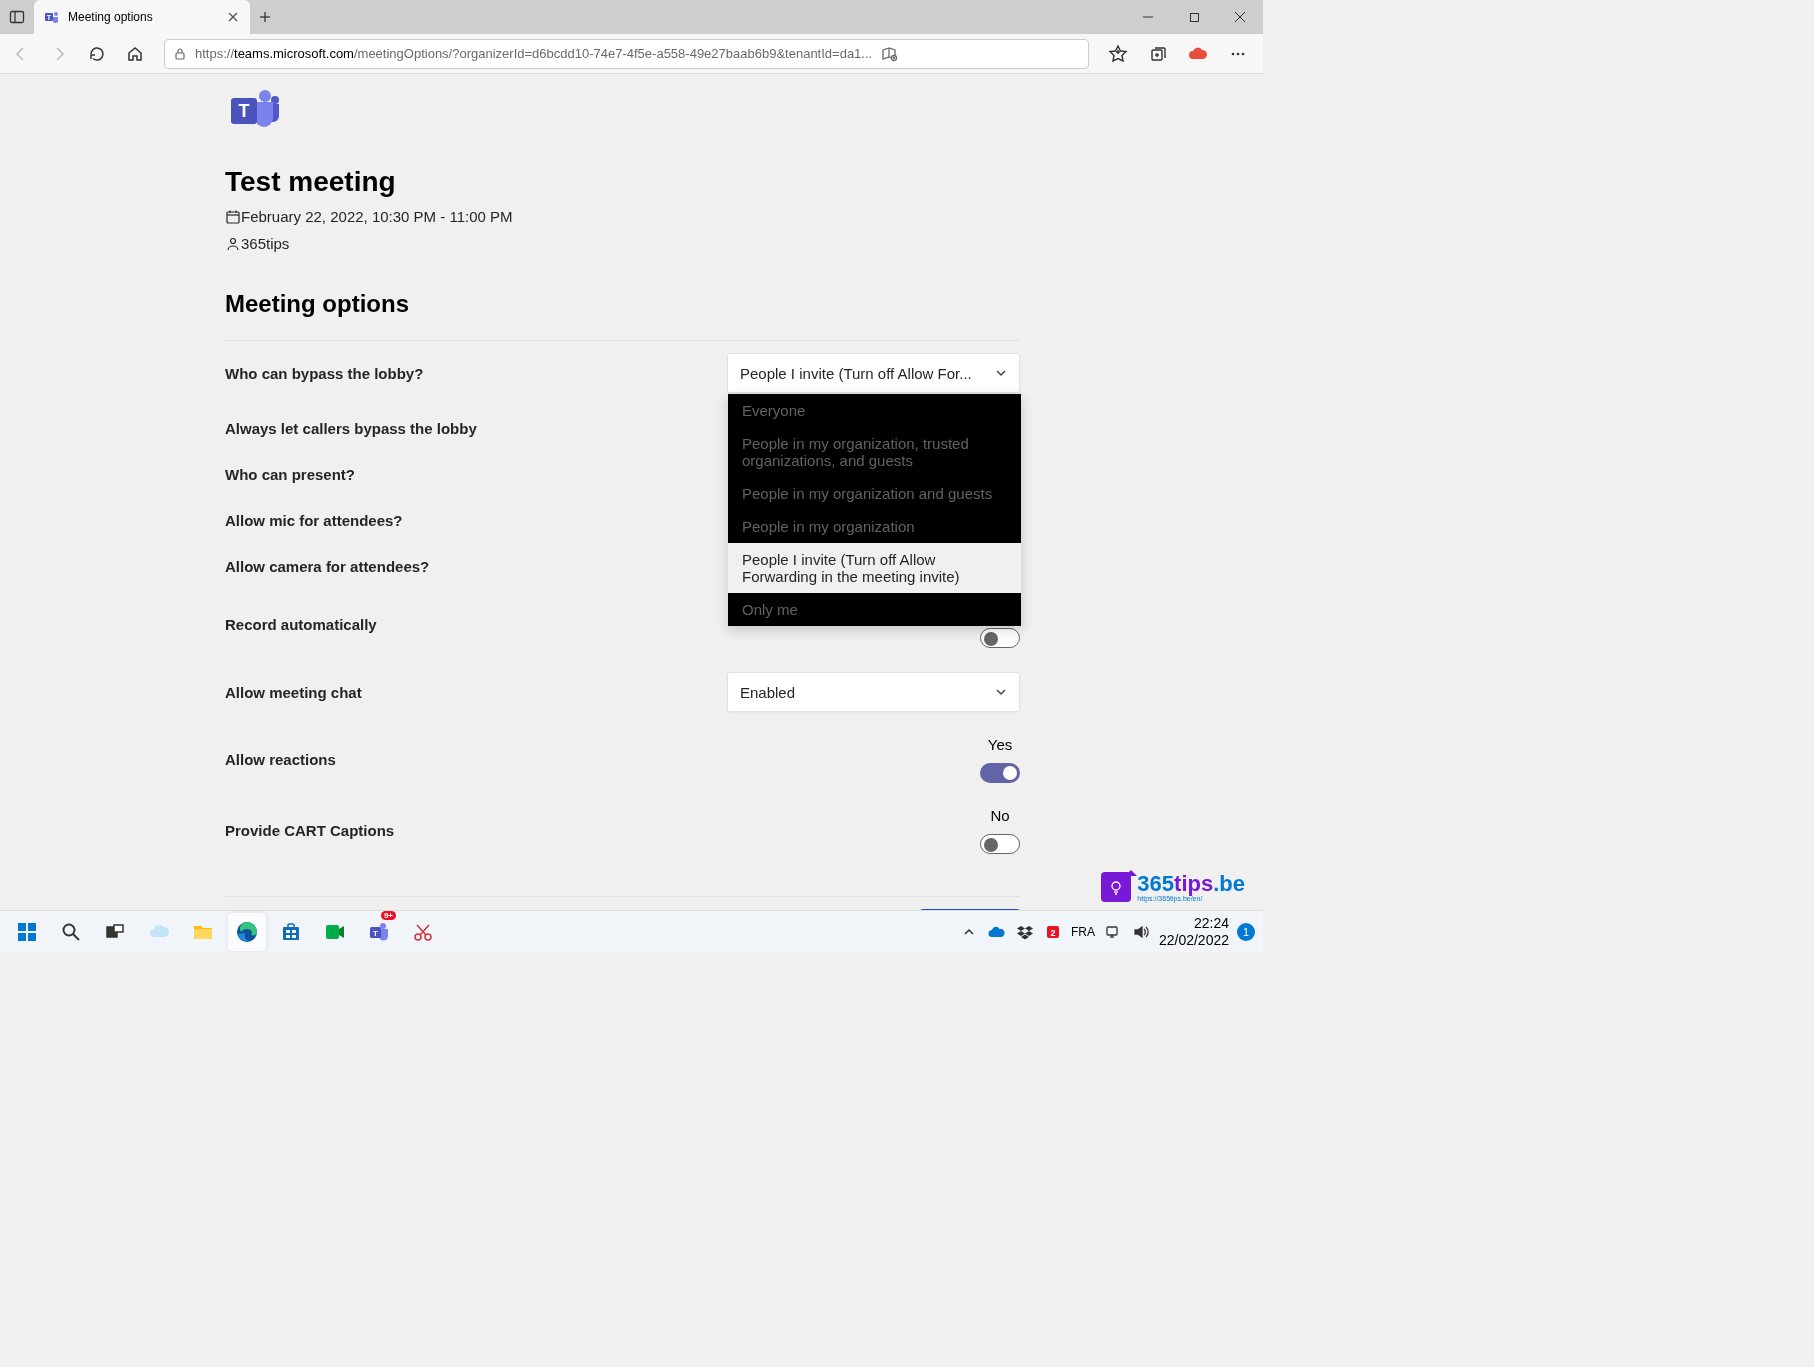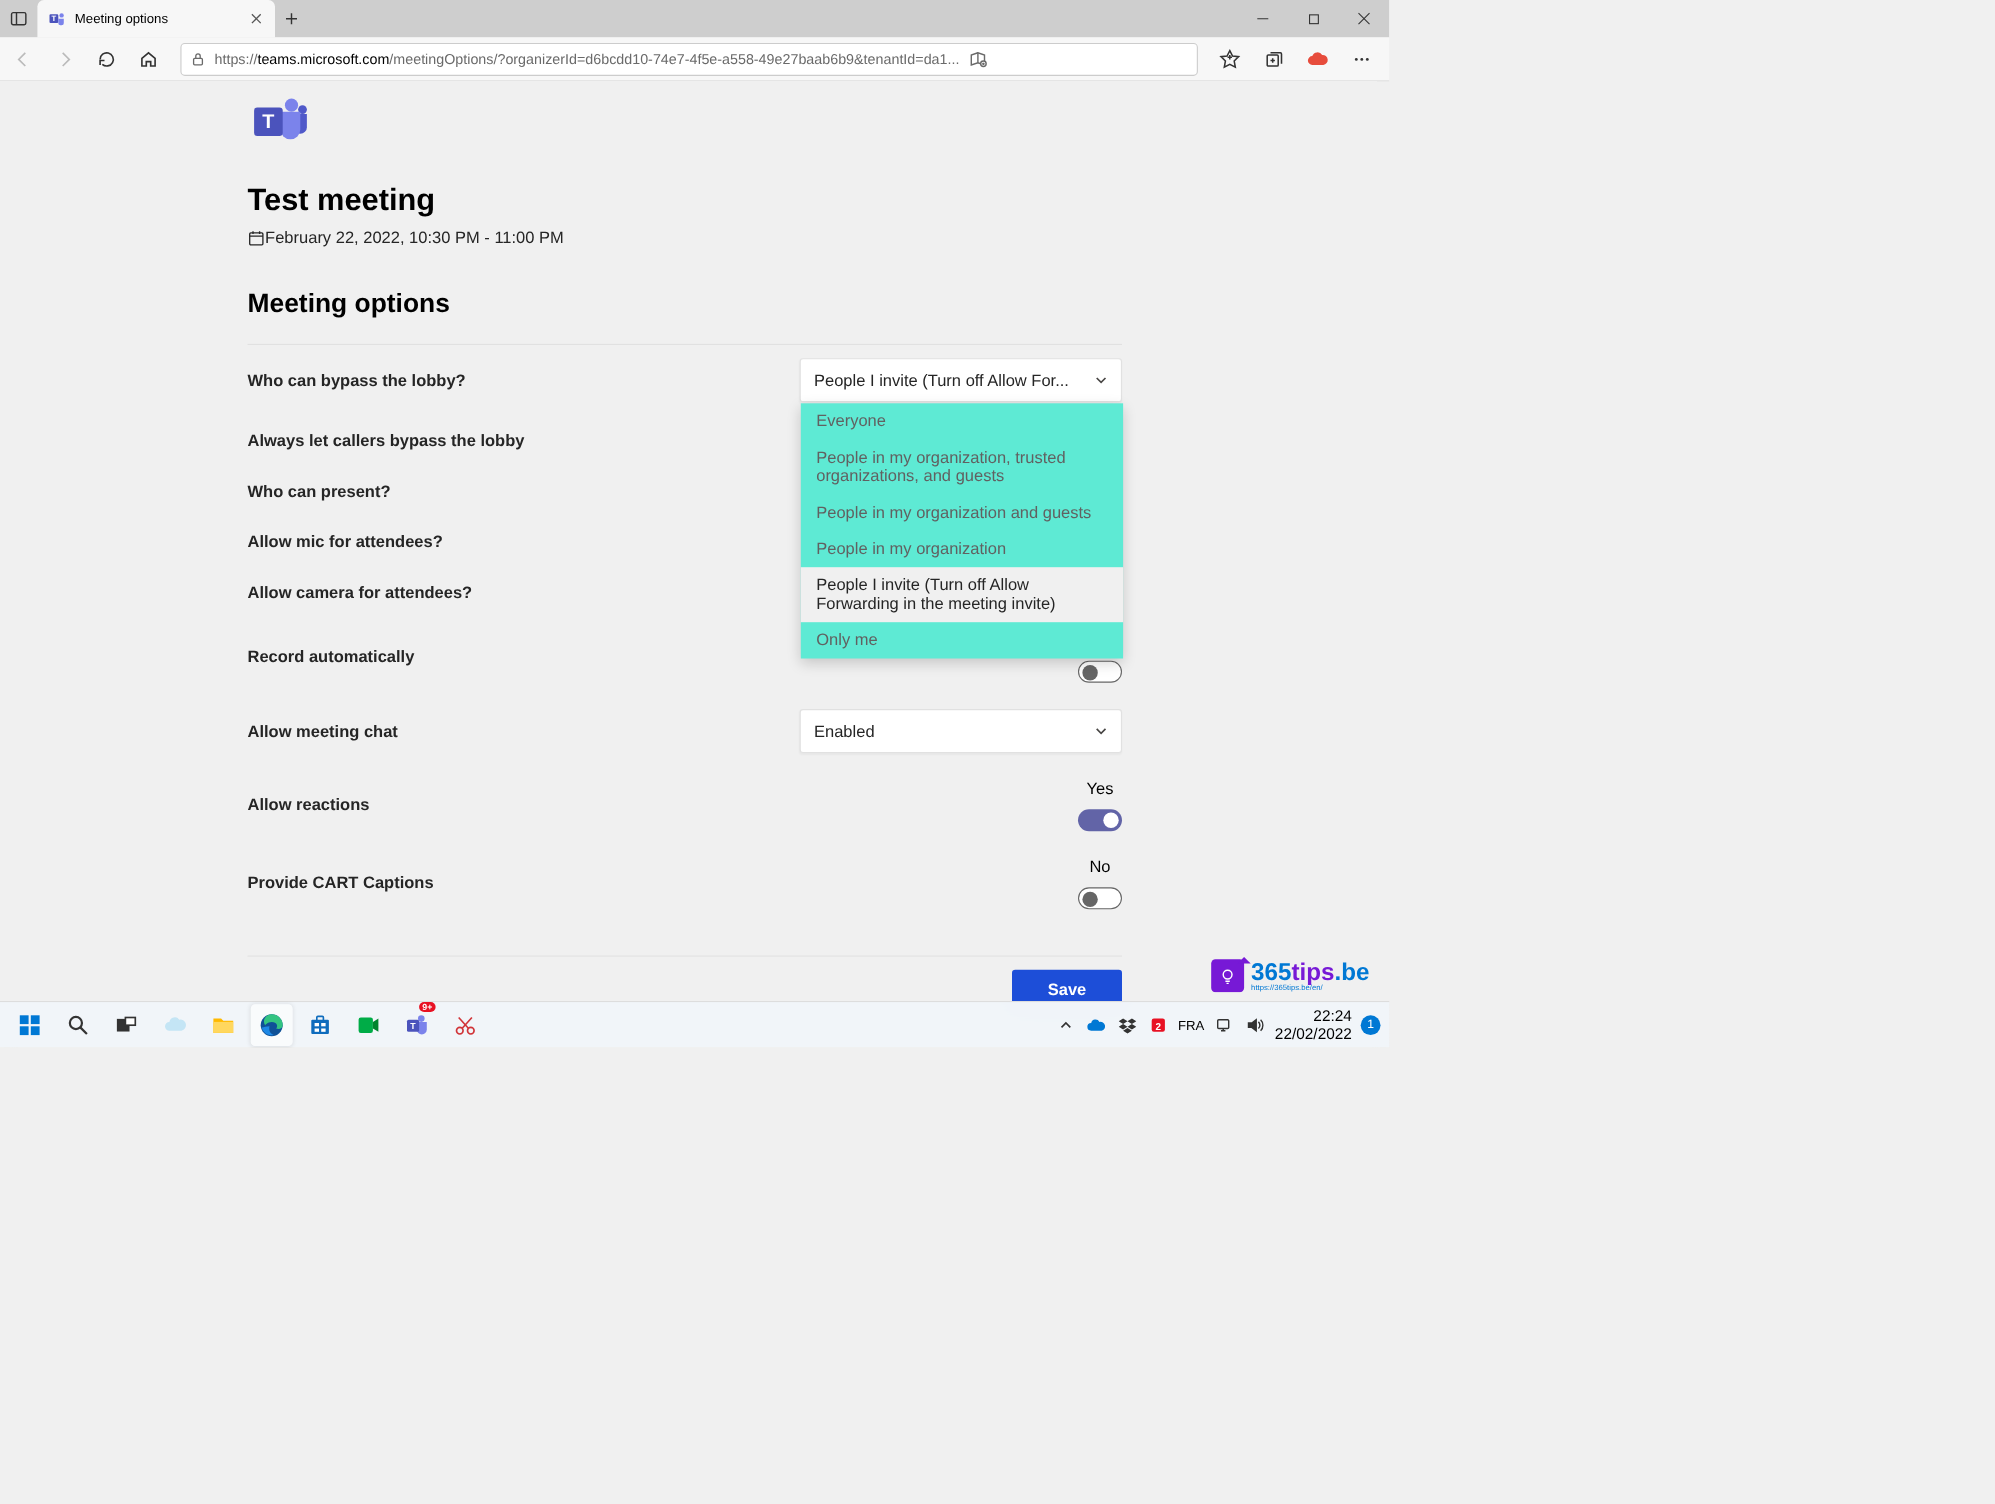--- a/index.html
+++ b/index.html
@@ -32,21 +32,21 @@
 .teams-logo svg { width: 56px; height: 48px; }
 .meeting-title { font-size: 28px; font-weight: 700; margin-top: 32px; }
 .meta-row { display:flex; align-items:center; gap: 0; margin-top: 10px; font-size: 15px; color:#252525;}
 .section-title { font-size: 24px; font-weight: 700; margin-top: 38px; }
 .divider { height: 1px; background: #e1e1e1; margin-top: 22px; }
 .row { display:flex; align-items:center; padding: 12px 0; min-height: 46px; }
 .row-label { font-size: 15px; font-weight: 600; flex: 1; color:#252525;}
 .select { width: 293px; height: 40px; background: #fff; border: 1px solid #e1e1e1; border-radius: 3px; display:flex; align-items:center; padding: 0 12px; font-size: 15px; color:#252525; position: relative; box-shadow: 0 1px 2px rgba(0,0,0,0.04);}
 .select .val { flex:1; white-space: nowrap; overflow:hidden; text-overflow: ellipsis; }
 .chev { color:#484644; }
-.dropdown { position: absolute; top: 40px; left: 0; width: 293px; background: #5eead4; box-shadow: 0 4px 12px rgba(0,0,0,0.18); z-index: 10; }
+.dropdown { position: absolute; top: 40px; left: 0; width: 293px; background: #000000; box-shadow: 0 4px 12px rgba(0,0,0,0.18); z-index: 10; }
 .dd-item { padding: 8px 14px; font-size: 15px; color: #616161; cursor: pointer; }
 .dd-item.selected { color: #252525; font-weight: 400; background: #f0f0f0; }
 .toggle-wrap { display:flex; align-items:center; gap: 10px; flex-direction: column; }
 .tog-label { font-size: 15px; }
 .toggle { width: 40px; height: 20px; border-radius: 10px; position: relative; }
 .toggle .knob { position:absolute; width:14px; height:14px; border-radius:50%; top:3px; }
 .toggle.off { border: 1px solid #666; background:#fff; }
 .toggle.off .knob { left: 3px; background:#666; }
 .toggle.on { background:#6264A7; }
 .toggle.on .knob { right: 3px; background:#fff; }
@@ -218,20 +218,29 @@
     <div class="meta-row">
       <span>
           <svg width="16" height="16" viewBox="0 0 16 16" fill="none" stroke="#252525" stroke-width="1.2">
             <rect x="2" y="3" width="12" height="11" rx="1"></rect>
             <line x1="2" y1="6" x2="14" y2="6"></line>
             <line x1="5" y1="1.5" x2="5" y2="4"></line>
             <line x1="11" y1="1.5" x2="11" y2="4"></line>
           </svg>
         </span>
       <span>February 22, 2022, 10:30 PM - 11:00 PM</span>
+    </div>
+    <div class="meta-row">
+      <span>
+          <svg width="16" height="16" viewBox="0 0 16 16" fill="none" stroke="#252525" stroke-width="1.2">
+            <circle cx="8" cy="5" r="2.5"></circle>
+            <path d="M3 14 a5 4 0 0 1 10 0"></path>
+          </svg>
+        </span>
+      <span>365tips</span>
     </div>
     <h2 class="section-title">Meeting options</h2>
     <div class="divider"></div>
 
     <div class="row">
       <div class="row-label">Who can bypass the lobby?</div>
       <div class="select">
         <span class="val">People I invite (Turn off Allow For...</span>
         <span class="chev">
             <svg width="12" height="12" viewBox="0 0 12 12" fill="none" stroke="currentColor" stroke-width="1.5">

